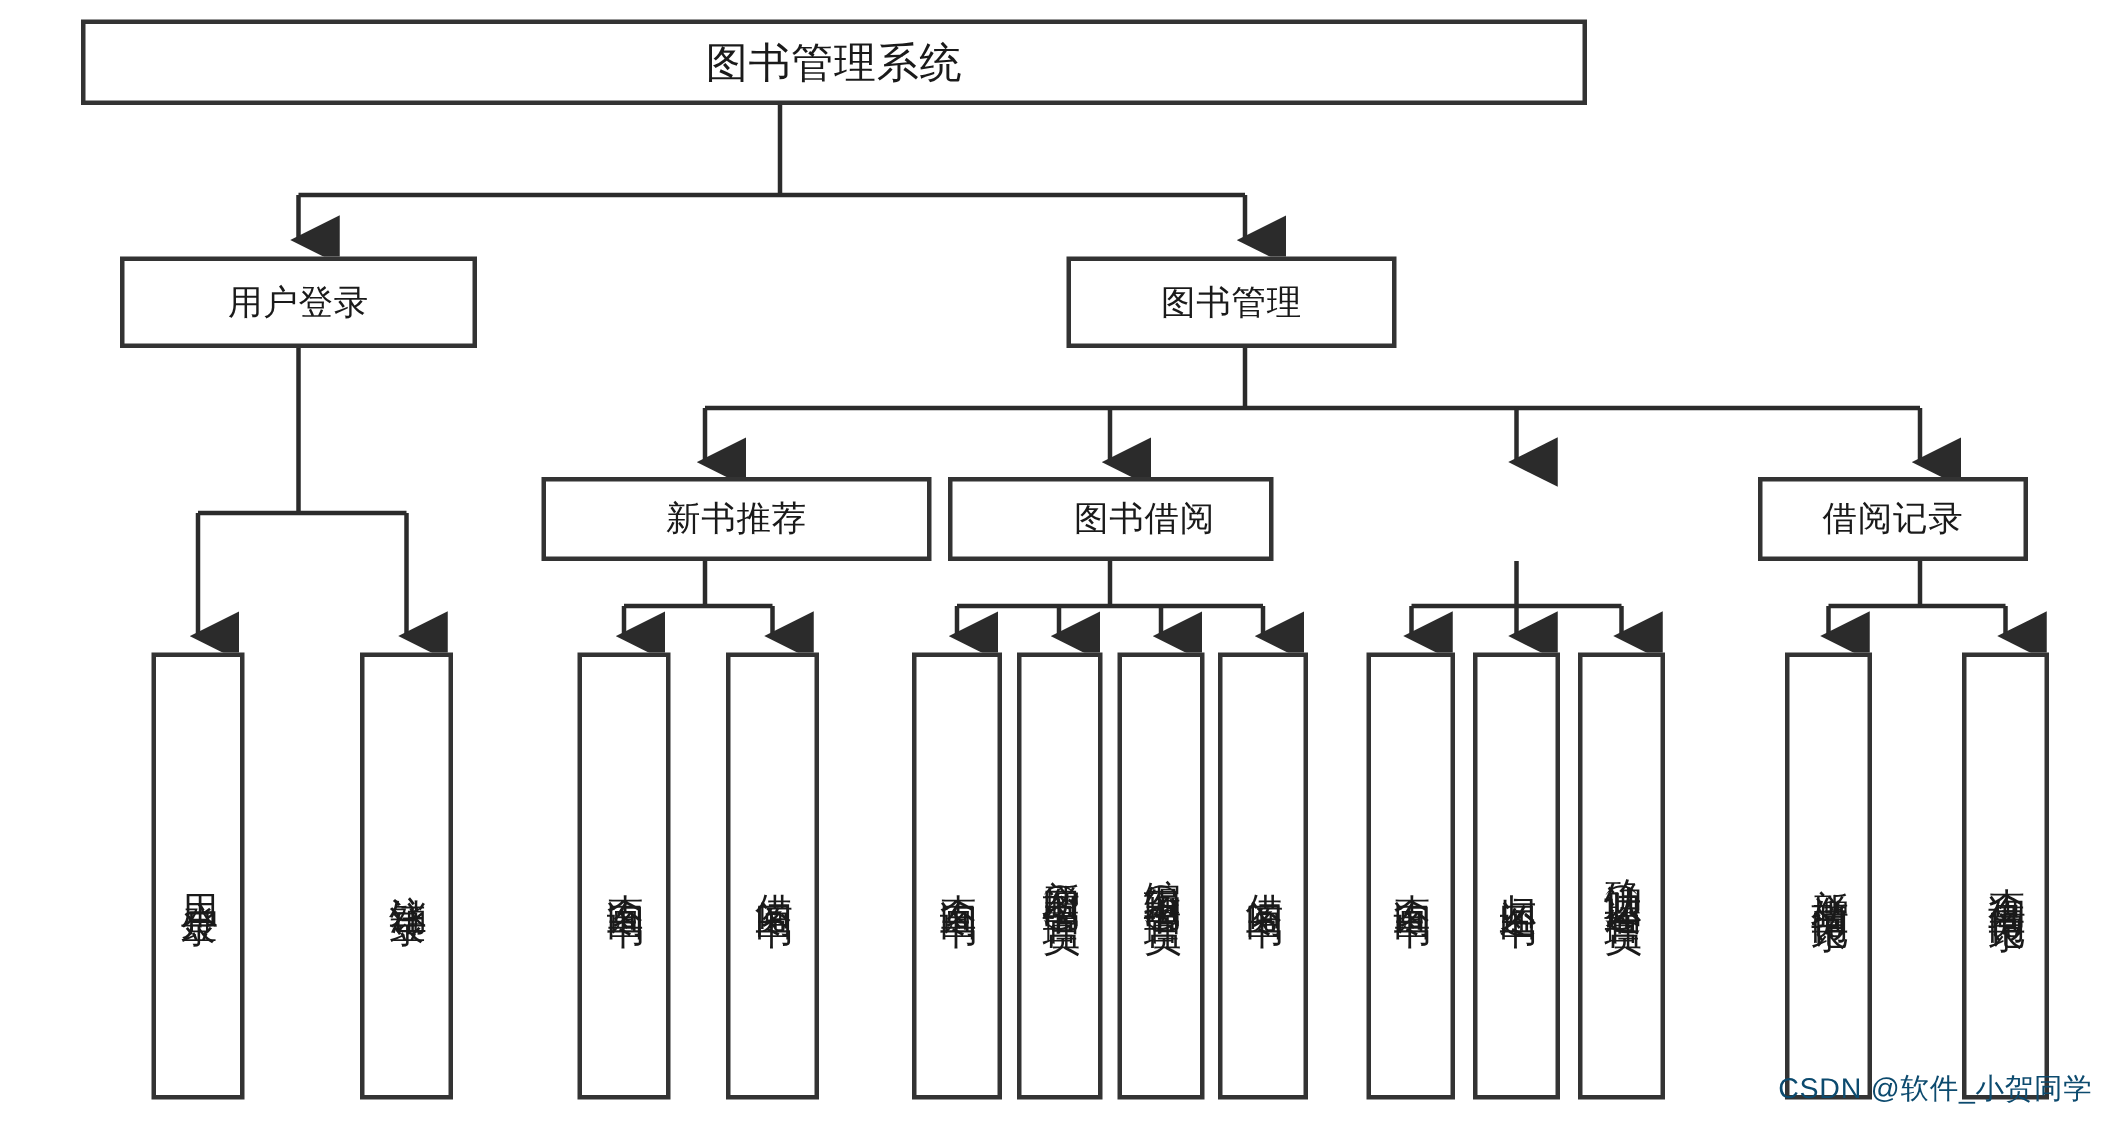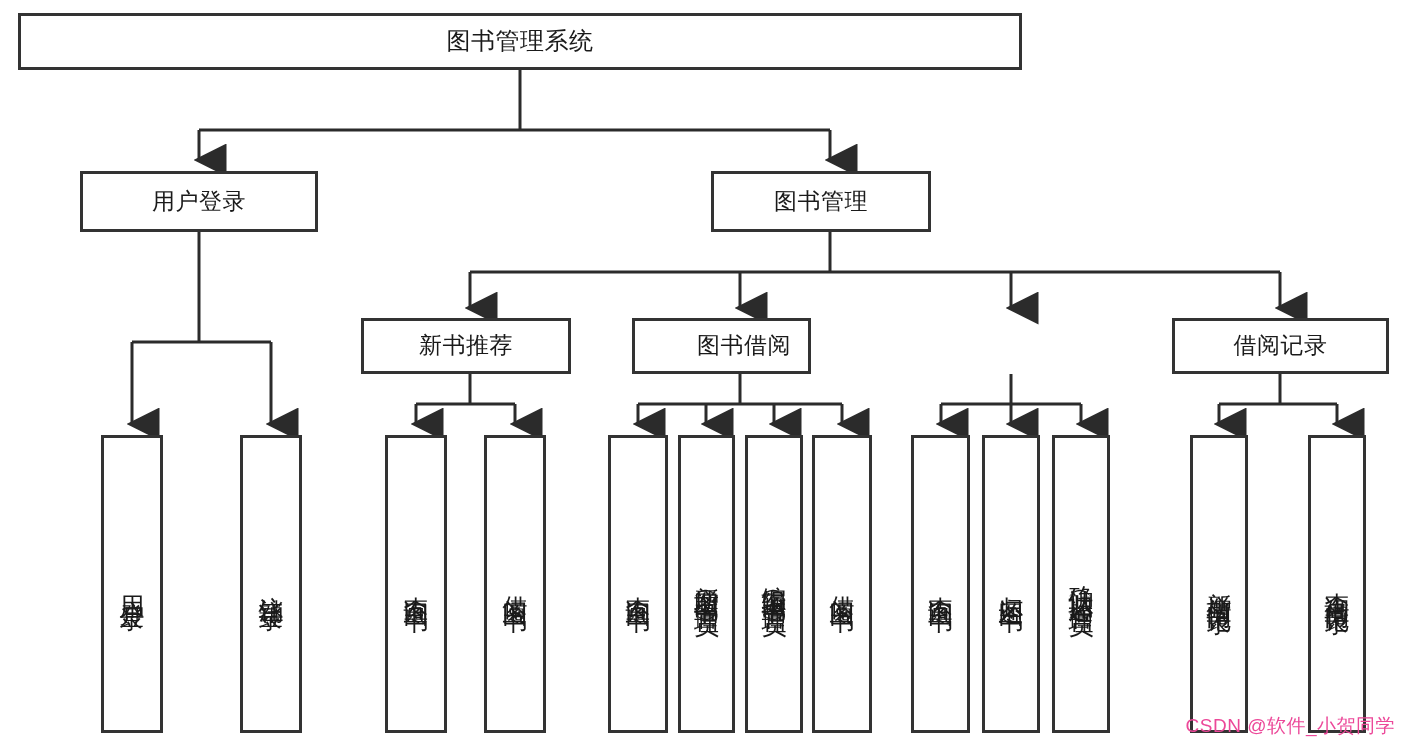--- a/index.html
+++ b/index.html
@@ -34,40 +34,41 @@
     align-items: center;
     justify-content: center;
     color: #1a1a1a;
   }
   .node.horiz {
     font-size: 23px;
     letter-spacing: 0.5px;
     line-height: 1.2;
   }
   .node.root {
-    font-size: 24px;
+    font-size: 28px;
+    margin-left: 36px;
   }
   .node.vert {
     writing-mode: vertical-rl;
     text-orientation: upright;
     font-size: 25px;
     letter-spacing: 4px;
     line-height: 1;
     padding-top: 6px;
     padding-bottom: 6px;
     align-items: center;
     justify-content: center;
     text-align: center;
   }
   .watermark {
     position: absolute;
     right: 10px;
     bottom: 8px;
     font-size: 19px;
-    color: #ec4899;
+    color: #0c4a6e;
     letter-spacing: 0.5px;
     white-space: nowrap;
     font-family: "Liberation Sans", "DejaVu Sans", sans-serif;
   }
 </style>
 </head>
 <body>
 
 <div id="canvas">
 
@@ -121,23 +122,23 @@
       <path d="M 1219 404 L 1219 424" marker-end="url(#arrow)"></path>
       <path d="M 1337 404 L 1337 424" marker-end="url(#arrow)"></path>
     </g>
   </svg>
 
   <div class="node horiz root" style="left:18px; top:13px; width:1004px; height:57px;">图书管理系统</div>
 
   <div class="node horiz" style="left:80px; top:171px; width:238px; height:61px;">用户登录</div>
   <div class="node horiz" style="left:711px; top:171px; width:220px; height:61px;">图书管理</div>
 
-  <div class="node horiz" style="left:361px; top:318px; width:210px; height:56px;">新书推荐</div>
-  <div class="node horiz" style="left:632px; top:318px; width:179px; height:56px;padding-left:45px;">图书借阅</div>
-  <div class="node horiz" style="left:1172px; top:318px; width:217px; height:56px;">借阅记录</div>
+  <div class="node horiz" style="left:361px; top:318px; width:260px; height:56px;">新书推荐</div>
+  <div class="node horiz" style="left:632px; top:318px; width:217px; height:56px;padding-left:45px;">图书借阅</div>
+  <div class="node horiz" style="left:1172px; top:318px; width:180px; height:56px;">借阅记录</div>
 
   <div class="node vert" style="left:101px; top:435px; width:62px; height:298px;">用户登录</div>
   <div class="node vert" style="left:240px; top:435px; width:62px; height:298px;">注销登录</div>
 
   <div class="node vert" style="left:385px; top:435px; width:62px; height:298px;">查询图书</div>
   <div class="node vert" style="left:484px; top:435px; width:62px; height:298px;">借阅图书</div>
 
   <div class="node vert" style="left:608px; top:435px; width:60px; height:298px;">查询图书</div>
   <div class="node vert" style="left:678px; top:435px; width:57px; height:298px;">新增图书（管理员）</div>
   <div class="node vert" style="left:745px; top:435px; width:58px; height:298px;">编辑图书（管理员）</div>

